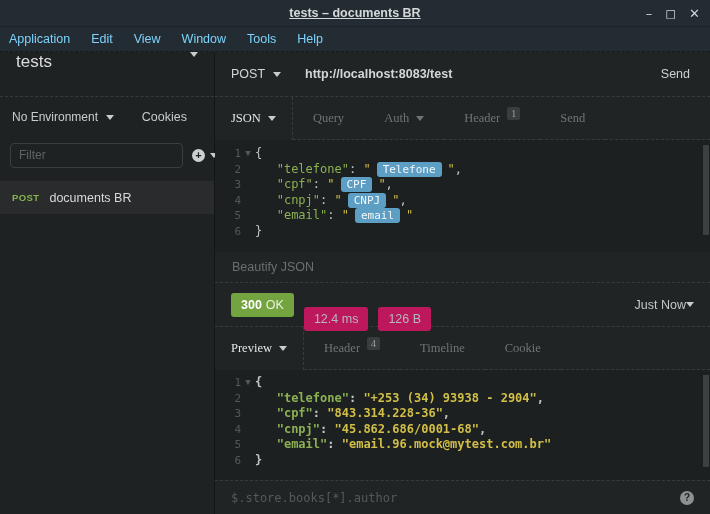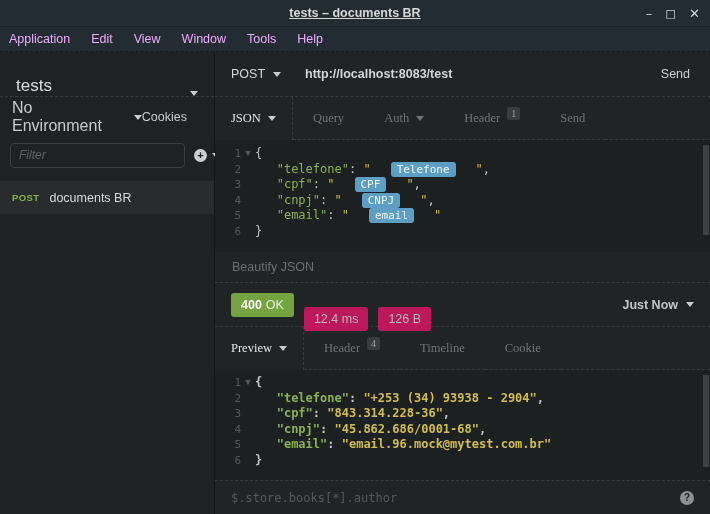--- a/index.html
+++ b/index.html
@@ -6,35 +6,35 @@
   html,body { background:#101213; }
   body { font-family:"Liberation Sans", sans-serif; }
   .window { position:relative; width:710px; height:514px; background:#1d2021; overflow:hidden; }
 
   
   .titlebar { height:27px; background:#222c32; display:flex; align-items:center; justify-content:center; position:relative; border-bottom:1px solid #1b2328; }
   .titlebar .title { color:#d5d9da; font-size:12.5px; font-weight:bold;text-decoration:underline; }
   .win-controls { position:absolute; right:10px; top:0; height:27px; display:flex; align-items:center; gap:13px; }
   .win-btn { color:#cfd4d6; font-size:13px; line-height:1; cursor:default; font-family:"DejaVu Sans", sans-serif; }
   .menubar { height:25px; background:#222c32; display:flex; align-items:center; padding-left:9px; gap:21px; border-bottom:1px dashed #15191b; }
-  .menu-item { color:#f0abfc; font-size:12.5px; }
+  .menu-item { color:#7dd3fc; font-size:12.5px; }
 
   
   .app { display:flex; height:462px; }
   .sidebar { width:215px; background:#1f2223; display:flex; flex-direction:column; border-right:1px solid #131617; }
   .main { flex:1; display:flex; flex-direction:column; background:#212425; }
 
   
-  .ws-header { height:45px; display:flex; align-items:flex-end; padding:0 16px; border-bottom:1px dashed #383b3c; }
+  .ws-header { height:45px; display:flex; align-items:flex-start; padding:0 16px; border-bottom:1px dashed #383b3c; }
   .ws-name { color:#dadcdd; font-size:17px; flex:1; }
   .env-row { height:40px; display:flex; align-items:center; padding:0 12px; }
-  .env-name { color:#c8cccd; font-size:16px; }
+  .env-name { color:#c8cccd; font-size:12px; }
   .cookies-link { margin-left:auto; margin-right:15px; color:#c8cccd; font-size:12.5px; }
   .filter-row { height:36px; display:flex; align-items:center; padding:0 10px; }
-  .filter-input { flex:1; height:25px; background:transparent; border:1px solid #3a3e40; border-radius:4px; color:#c8cccd; font-size:12px; padding:0 8px; font-family:"Liberation Sans", sans-serif; outline:none;font-style:italic; }
+  .filter-input { flex:1; height:25px; background:transparent; border:1px solid #3a3e40; border-radius:4px; color:#c8cccd; font-size:12px; padding:0 8px; font-family:"Liberation Sans", sans-serif; outline:none; }
   .filter-input::placeholder { color:#5e6365; }
   .plus-wrap { display:flex; align-items:center; gap:5px; margin-left:9px; }
   .plus-circle { width:13px; height:13px; border-radius:50%; background:#ccd0d1; color:#1f2223; font-size:11px; font-weight:bold; display:flex; align-items:center; justify-content:center; line-height:1; }
   .req-list { flex:1; padding-top:8px; }
   .req-item { height:33px; display:flex; align-items:center; padding-left:12px; gap:10px; }
   .req-item.selected { background:#292b2c; }
   .req-method { color:#84b54a; font-size:9.5px; font-weight:bold; letter-spacing:.4px; }
   .req-name { color:#d7dadb; font-size:12.5px; }
 
   
@@ -58,39 +58,39 @@
   .editor { position:relative; background:#1d2021; font-family:"DejaVu Sans Mono", monospace; overflow:hidden; }
   .editor.request { height:112px; padding-top:6px; }
   .editor.response { height:110px; padding-top:5px; }
   .code-line { display:flex; line-height:15.5px; font-size:12px; white-space:pre; }
   .ln { width:26px; text-align:right; color:#53585a; font-size:11px; flex:none; }
   .fold { width:14px; color:#53585a; font-size:9px; text-align:center; flex:none; }
   .code { flex:1; }
   .tk-p { color:#c2c6c7; }
   .tk-k { color:#8cb152; }
   .tk-s { color:#d2bf47; }
-  .tk-g { background:#5d9fc4; color:#f2f6f8; border-radius:3px; padding:1px 6px; margin:0 20px; font-size:11px; }
+  .tk-g { background:#5d9fc4; color:#f2f6f8; border-radius:3px; padding:1px 6px; margin:0 6px; font-size:11px; }
   .editor.response .tk-p, .editor.response .tk-k, .editor.response .tk-s, .editor.response .ln { font-weight:bold; }
   .editor.response .ln { font-weight:normal; }
   .vscroll { position:absolute; right:1px; top:5px; width:6px; background:#3c4042; }
   .editor.request .vscroll { height:90px; }
   .editor.response .vscroll { height:92px; }
 
   
   .beautify-bar { height:31px; display:flex; align-items:center; padding-left:17px; border-bottom:1px dashed #383b3c; }
   .beautify-label { color:#6a6f71; font-size:12.5px; }
 
   
   .resp-meta { height:44px; display:flex; align-items:center; padding:0 16px; gap:10px; border-bottom:1px dashed #383b3c; }
   .badge { border-radius:3px; padding:5px 10px; font-size:12.5px; }
   .badge.ok { background:#73a43f; color:#ffffff; }
   .badge.ok .code-part { font-weight:bold; }
   .badge.ok .reason-part { color:#eaf2e0; margin-left:4px; }
   .badge.gray { background:#be185d; color:#b4b9ba;margin-top:28px; }
-  .when-btn { margin-left:auto; display:flex; align-items:center; gap:8px; color:#c3c7c9; font-size:12.5px;font-weight:bold; }
+  .when-btn { margin-left:auto; display:flex; align-items:center; color:#c3c7c9; font-size:12.5px; }
 
   
   .resp-filter { height:34px; display:flex; align-items:center; padding:0 16px; border-top:1px dashed #383b3c; background:#212425; }
   .resp-filter-input { flex:1; background:transparent; border:none; outline:none; font-family:"DejaVu Sans Mono", monospace; font-size:12px; color:#9aa0a2; }
   .resp-filter-input::placeholder { color:#54595b; }
   .help-circle { width:14px; height:14px; border-radius:50%; background:#8d9192; color:#212425; font-size:10px; font-weight:bold; display:flex; align-items:center; justify-content:center; margin-left:10px; }
 </style>
 </head>
 <body>
 
@@ -182,21 +182,21 @@
           <div class="code-line"><span class="ln">4</span><span class="fold"></span><span class="code"><span class="tk-p">   </span><span class="tk-k">"cnpj"</span><span class="tk-p">: </span><span class="tk-s">"</span><span class="tk-g">CNPJ</span><span class="tk-s">"</span><span class="tk-p">,</span></span></div>
           <div class="code-line"><span class="ln">5</span><span class="fold"></span><span class="code"><span class="tk-p">   </span><span class="tk-k">"email"</span><span class="tk-p">: </span><span class="tk-s">"</span><span class="tk-g">email</span><span class="tk-s">"</span></span></div>
           <div class="code-line"><span class="ln">6</span><span class="fold"></span><span class="code"><span class="tk-p">}</span></span></div>
         </div>
 
       <div class="beautify-bar">
         <span class="beautify-label">Beautify JSON</span>
       </div>
 
       <div class="resp-meta">
-        <span class="badge ok"><span class="code-part">400</span><span class="reason-part">OK</span></span>
+        <span class="badge ok"><span class="code-part">300</span><span class="reason-part">OK</span></span>
         <span class="badge gray">12.4 ms</span>
         <span class="badge gray">126 B</span>
         <span class="when-btn">
           <span>Just Now</span>
           <span class="caret"></span>
         </span>
       </div>
 
       <div class="tabs">
         <span class="tab active">

